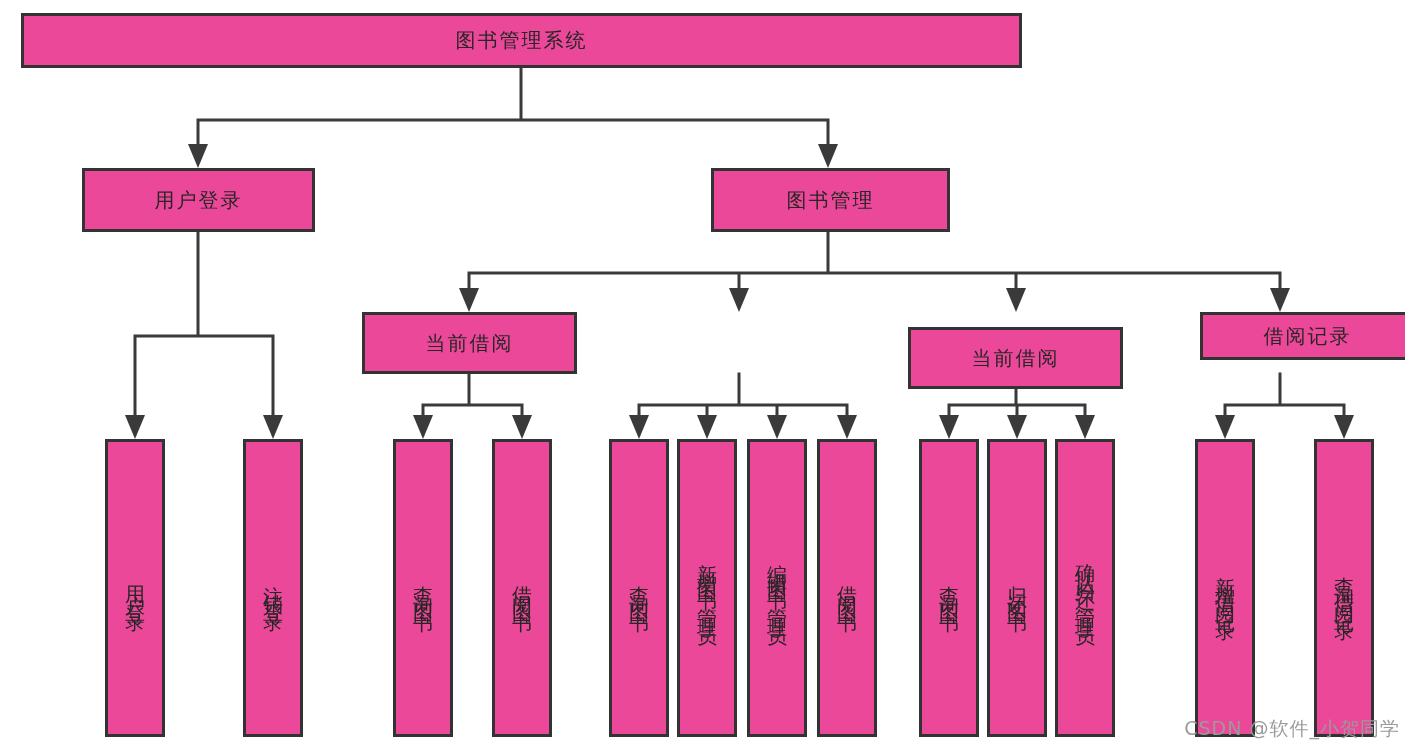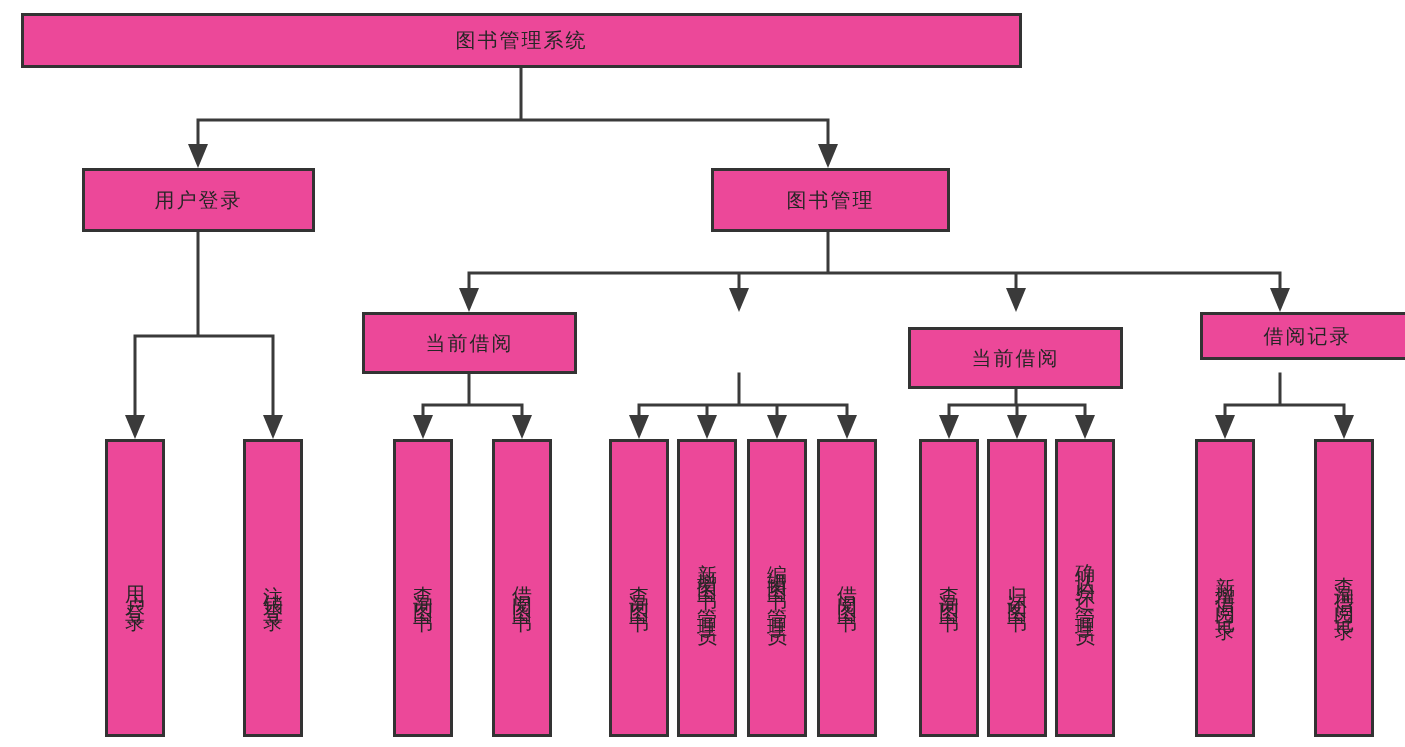--- a/index.html
+++ b/index.html
@@ -185,14 +185,15 @@
     <span class="vtext">确认归还（管理员）</span>
   </div>
 
   <div class="box leaf" style="left:1195px">
     <span class="vtext">新增借阅记录</span>
   </div>
   <div class="box leaf" style="left:1314px">
     <span class="vtext">查询借阅记录</span>
   </div>
 
+  <div class="watermark">CSDN @软件_小贺同学</div>
 
 </div>
 
 </body></html>

